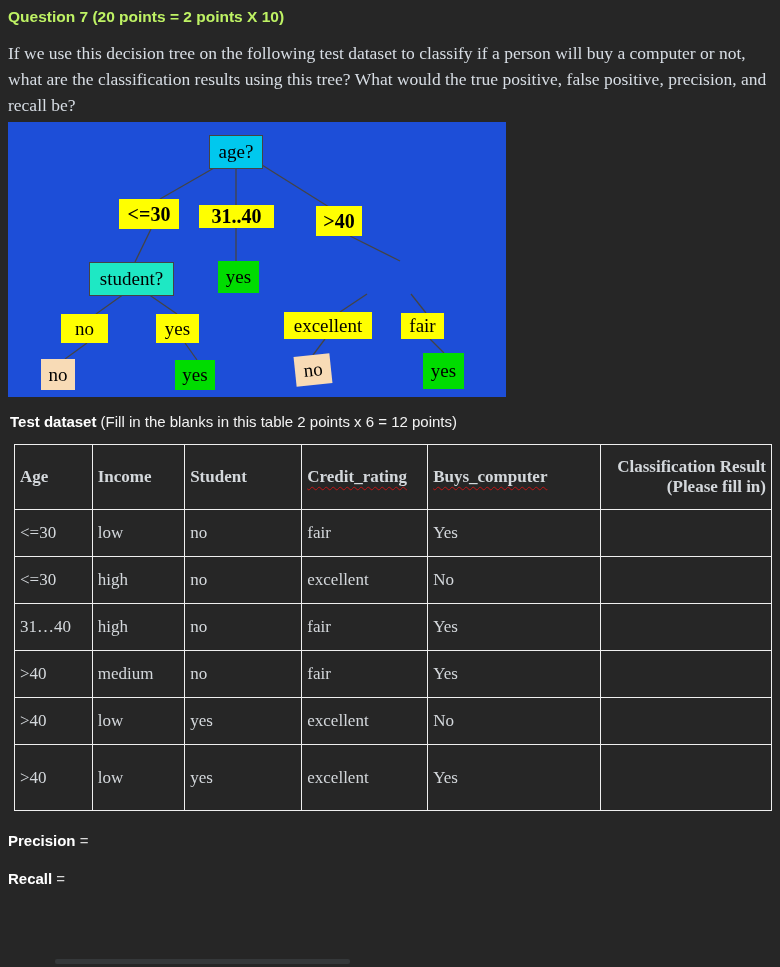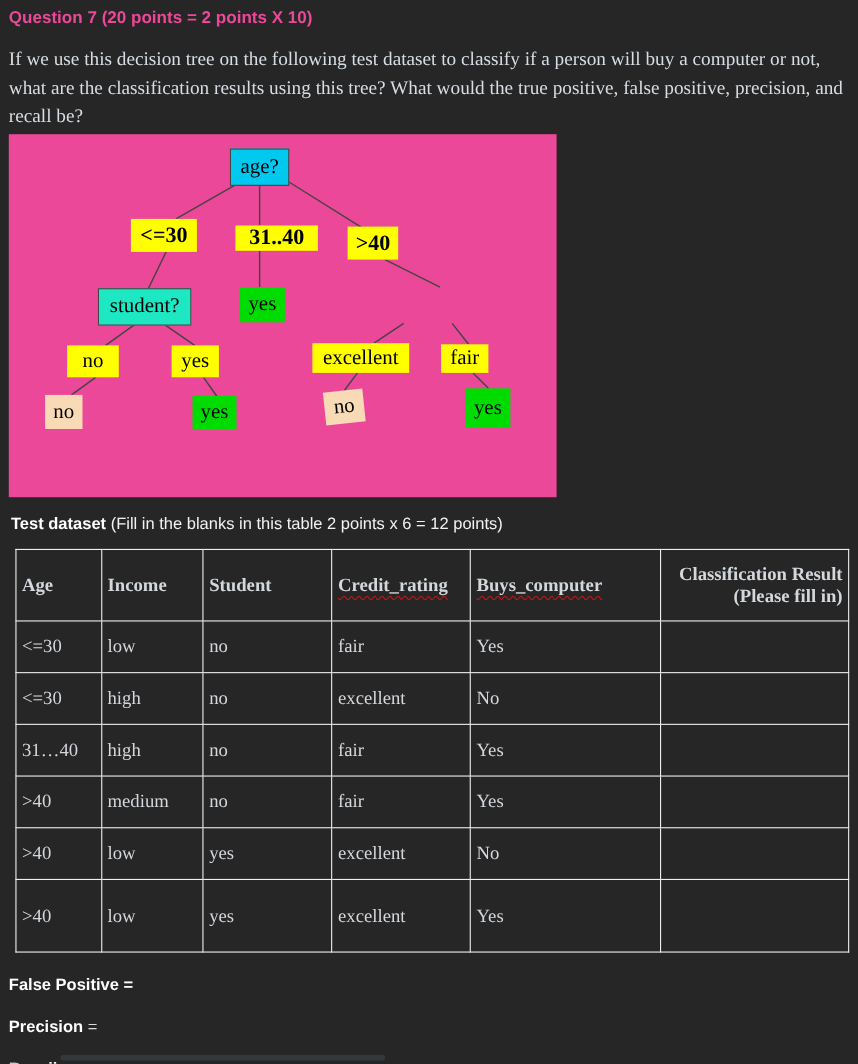--- a/index.html
+++ b/index.html
@@ -3,30 +3,30 @@
 <meta charset="utf-8">
 <style>
   html,body{margin:0;padding:0;}
   body{
     width:780px;height:967px;box-sizing:border-box;
     background:#262626;overflow:hidden;position:relative;
     padding:8px 8px 0 8px;
     font-family:"Liberation Sans",sans-serif;
   }
   .q-title{
-    margin:0;font-size:15.5px;line-height:18px;font-weight:bold;color:#ec4899;
+    margin:0;font-size:15.5px;line-height:18px;font-weight:bold;color:#bef264;
     font-family:"Liberation Sans",sans-serif;
   }
   .intro{
     margin:14px 0 0 0;width:762px;
     font-family:Liberation Serif, serif;
     font-size:17.5px;line-height:26px;color:#d7dde4;
   }
   .tree-figure{
-    position:relative;width:498px;height:330px;background:#ec4899;
+    position:relative;width:498px;height:275px;background:#1d4ed8;
     margin:4px 0 0 0;
   }
   .tree-figure svg{position:absolute;left:0;top:0;}
   .tnode{
     position:absolute;display:flex;align-items:center;justify-content:center;
     font-family:"Liberation Serif",serif;font-size:19px;color:#000;
     white-space:nowrap;
   }
   .tnode.bordered{border:1.5px solid #444;}
   .tnode.bold{font-weight:bold;font-size:20px;}
@@ -81,21 +81,21 @@
       <line x1="140" y1="172" x2="169" y2="192" stroke="#444444" stroke-width="1.3"></line>
       <line x1="79" y1="221" x2="57" y2="237" stroke="#444444" stroke-width="1.3"></line>
       <line x1="177" y1="221" x2="189" y2="238" stroke="#444444" stroke-width="1.3"></line>
       <line x1="359" y1="172" x2="332" y2="190" stroke="#444444" stroke-width="1.3"></line>
       <line x1="403" y1="172" x2="418" y2="191" stroke="#444444" stroke-width="1.3"></line>
       <line x1="317" y1="217" x2="305" y2="233" stroke="#444444" stroke-width="1.3"></line>
       <line x1="422" y1="217" x2="436" y2="231" stroke="#444444" stroke-width="1.3"></line>
     </svg>
 <div class="tnode bordered" style="left: 201px; top: 13px; width: 52px; height: 32px; background: rgb(0, 200, 238);">age?</div>
     <div class="tnode bold" style="left: 111px; top: 77px; width: 60px; height: 30px; background: rgb(255, 255, 0);">&lt;=30</div>
-    <div class="tnode bold" style="left: 206px; top: 83px; width: 75px; height: 23px; background: rgb(255, 255, 0);">31..40</div>
+    <div class="tnode bold" style="left: 191px; top: 83px; width: 75px; height: 23px; background: rgb(255, 255, 0);">31..40</div>
     <div class="tnode bold" style="left: 308px; top: 84px; width: 46px; height: 30px; background: rgb(255, 255, 0);">&gt;40</div>
     <div class="tnode bordered" style="left: 81px; top: 140px; width: 83px; height: 32px; background: rgb(30, 232, 196);">student?</div>
     <div class="tnode" style="left: 210px; top: 139px; width: 41px; height: 32px; background: rgb(0, 220, 0);">yes</div>
     <div class="tnode" style="left: 53px; top: 192px; width: 47px; height: 29px; background: rgb(255, 255, 0);">no</div>
     <div class="tnode" style="left: 148px; top: 192px; width: 43px; height: 29px; background: rgb(255, 255, 0);">yes</div>
     <div class="tnode" style="left: 276px; top: 190px; width: 88px; height: 27px; background: rgb(255, 255, 0);">excellent</div>
     <div class="tnode" style="left: 393px; top: 191px; width: 43px; height: 26px; background: rgb(255, 255, 0);">fair</div>
     <div class="tnode" style="left: 33px; top: 237px; width: 34px; height: 31px; background: rgb(248, 219, 182);">no</div>
     <div class="tnode" style="left: 167px; top: 238px; width: 40px; height: 30px; background: rgb(0, 220, 0);">yes</div>
     <div class="tnode" style="left: 287px; top: 233px; width: 36px; height: 30px; background: rgb(248, 219, 182); transform: rotate(-6deg);">no</div>
@@ -161,18 +161,17 @@
         <td>low</td>
         <td>yes</td>
         <td>excellent</td>
         <td>Yes</td>
         <td></td>
       </tr>
     </tbody>
 </table>
 
 <div class="metrics">
-    <p class="metric"><span class="mlabel">False Positive</span><span class="meq beq"> =</span></p>
     <p class="metric"><span class="mlabel">Precision</span><span class="meq"> =</span></p>
     <p class="metric"><span class="mlabel">Recall</span><span class="meq"> =</span></p>
   </div>
 
 <div class="scroll-hint"></div>
 
 </body></html>

